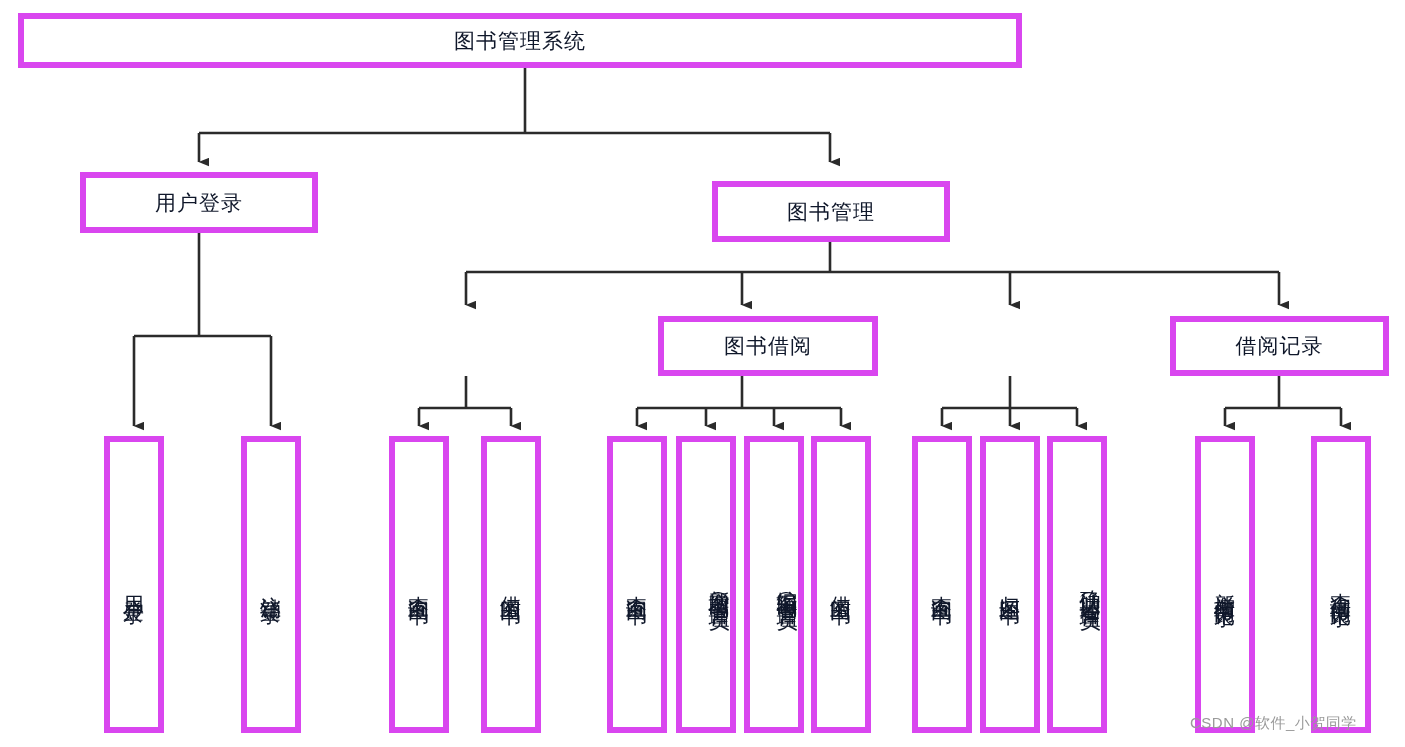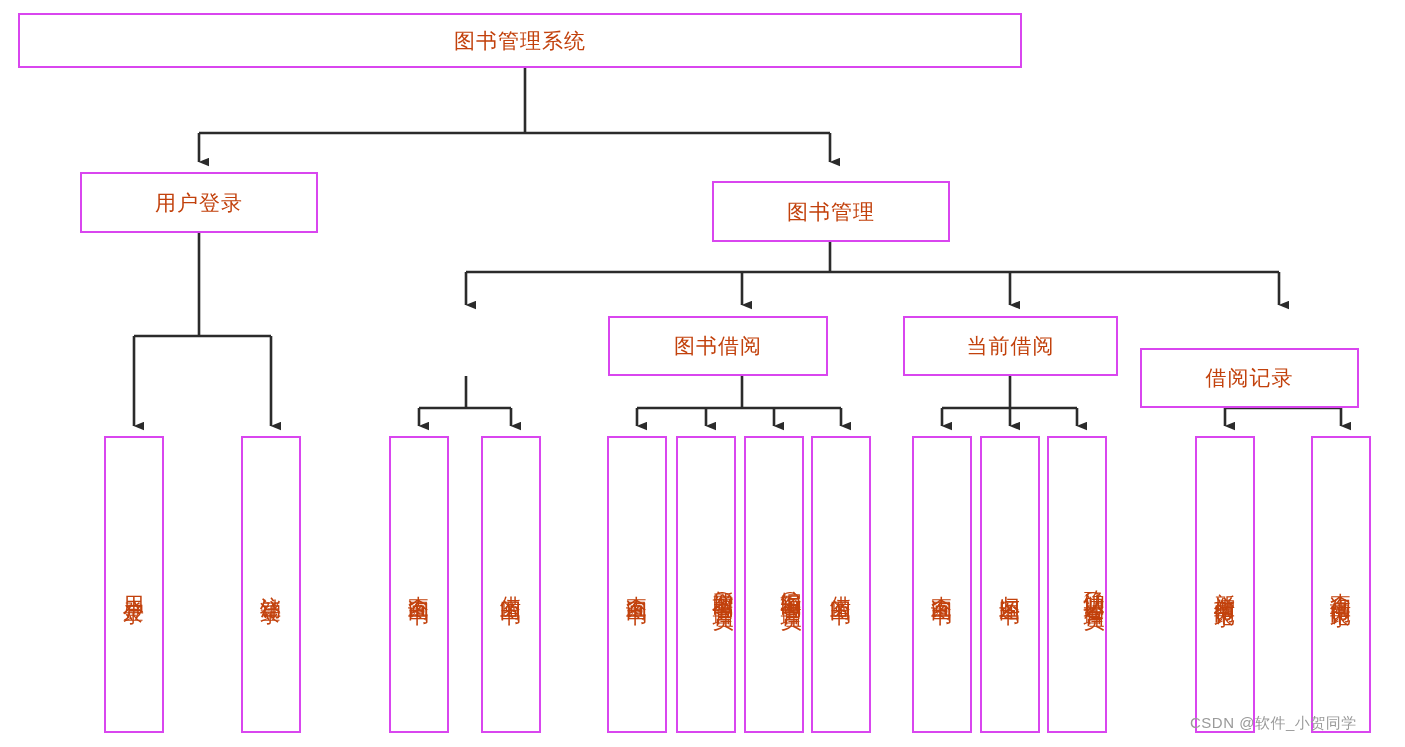--- a/index.html
+++ b/index.html
@@ -19,26 +19,26 @@
     position: absolute;
     left: 0;
     top: 0;
     width: 1405px;
     height: 747px;
     pointer-events: none;
   }
   .node {
     position: absolute;
     box-sizing: border-box;
-    border: 2px solid #d946ef;
+    border: 6px solid #d946ef;
     background: #ffffff;
     display: flex;
     align-items: center;
     justify-content: center;
-    color: #c2410c;
+    color: #0f172a;
   }
   .node.horiz {
     font-size: 21px;
     letter-spacing: 1px;
   }
   .node.vert {
     writing-mode: vertical-rl;
     text-orientation: upright;
     font-size: 21px;
     letter-spacing: 3px;
@@ -123,27 +123,24 @@
     <span>图书管理系统</span>
   </div>
 
   <div class="node horiz" style="left:80px; top:172px; width:238px; height:61px;">
     <span>用户登录</span>
   </div>
   <div class="node horiz" style="left:712px; top:181px; width:238px; height:61px;">
     <span>图书管理</span>
   </div>
 
-  <div class="node horiz" style="left:608px; top:316px; width:220px; height:60px;">
+  <div class="node horiz" style="left:658px; top:316px; width:220px; height:60px;">
     <span>图书借阅</span>
   </div>
-  <div class="node horiz" style="left:903px; top:316px; width:215px; height:60px;">
-    <span>当前借阅</span>
-  </div>
-  <div class="node horiz" style="left:1140px; top:316px; width:219px; height:60px;margin-top:32px;">
+  <div class="node horiz" style="left:1170px; top:316px; width:219px; height:60px;">
     <span>借阅记录</span>
   </div>
 
   <div class="node vert short" style="left:104px; top:436px; width:60px; height:297px;">
     <span>用户登录</span>
   </div>
   <div class="node vert short" style="left:241px; top:436px; width:60px; height:297px;">
     <span>注销登录</span>
   </div>
 

